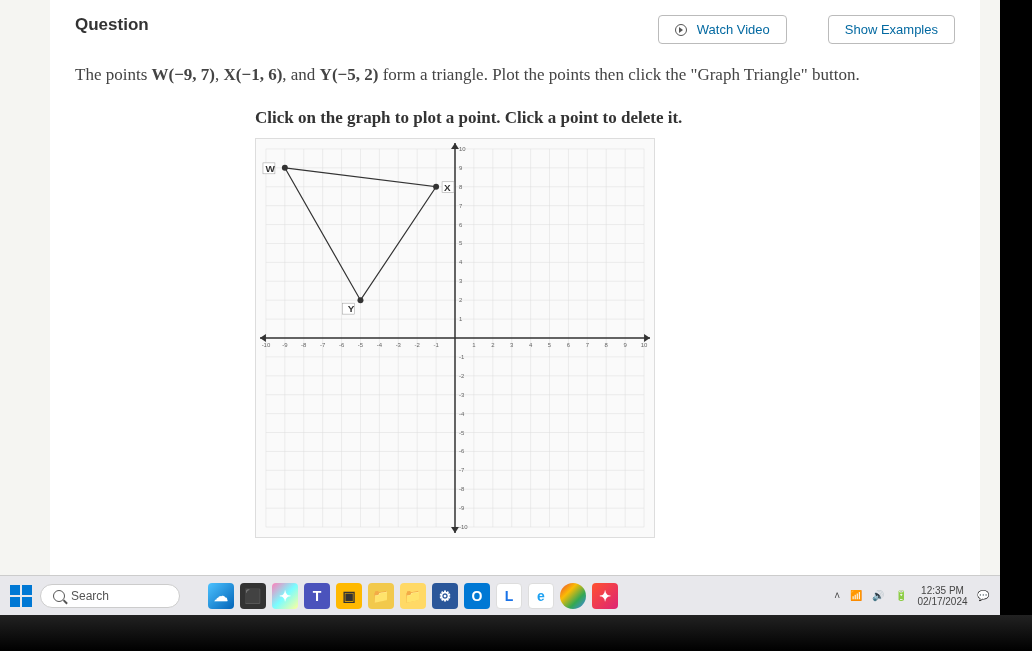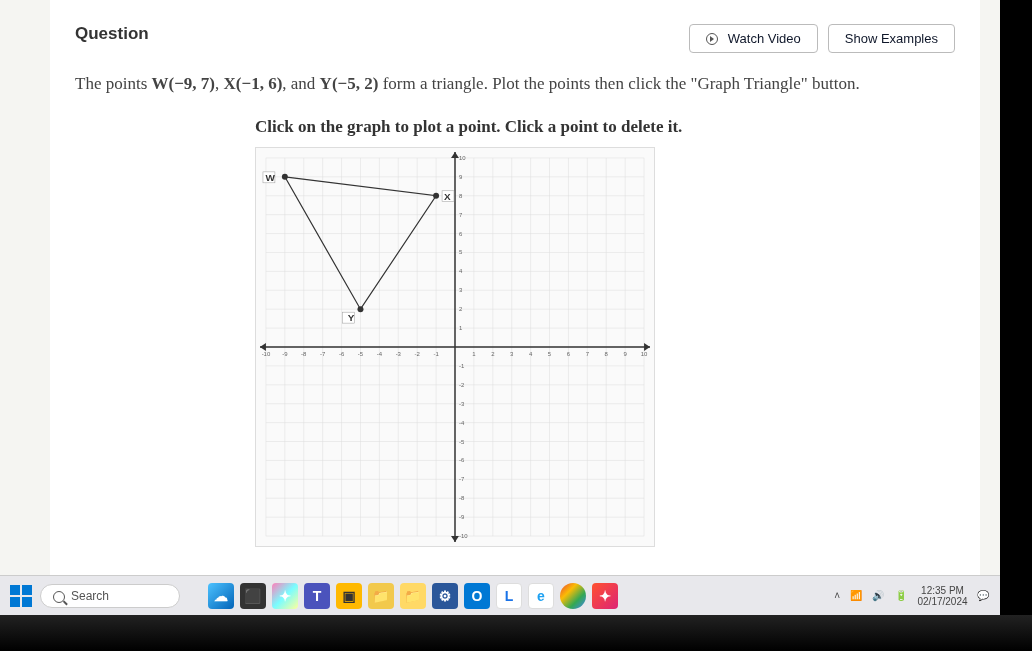--- a/index.html
+++ b/index.html
@@ -15,21 +15,21 @@
     position: absolute;
     top: 0; left: 0;
     width: 1000px;
     height: 615px;
     background: #f5f5f2;
     overflow: hidden;
   }
   .content {
     background: #fff;
     margin: 0 20px 0 50px;
-    padding: 24px 25px;
+    padding: 15px 25px;
     min-height: 600px;
     position: relative;
   }
   .header-row {
     display: flex;
     justify-content: space-between;
     align-items: flex-start;
     margin-bottom: 18px;
   }
   .q-label {
@@ -39,26 +39,27 @@
   }
   .header-buttons {
     display: flex;
     gap: 10px;
   }
   .hbtn {
     border: 1px solid #bbb;
     border-radius: 4px;
     padding: 6px 16px;
     font-size: 13px;
-    color: #0f172a;
+    color: #0369a1;
     background: #fff;
     cursor: pointer;
     display: flex;
     align-items: center;
     gap: 10px;
+    margin-left: 31px;
   }
   .play-icon {
     width: 12px; height: 12px;
     border: 1px solid #555;
     border-radius: 50%;
     display: inline-flex;
     align-items: center;
     justify-content: center;
   }
   .play-icon::before {
@@ -113,21 +114,21 @@
     grid-template-rows: 1fr 1fr;
     gap: 2px;
   }
   .start-icon div { background: #0078d4; }
   .search-box {
     background: #fff;
     border: 1px solid #ccc;
     border-radius: 16px;
     padding: 4px 12px;
     display: flex;
-    align-items: flex-end;
+    align-items: center;
     gap: 6px;
     width: 140px;
     font-size: 12px;
     color: #555;
   }
   .search-box .mag {
     width: 12px; height: 12px;
     border: 1.5px solid #555;
     border-radius: 50%;
     position: relative;

